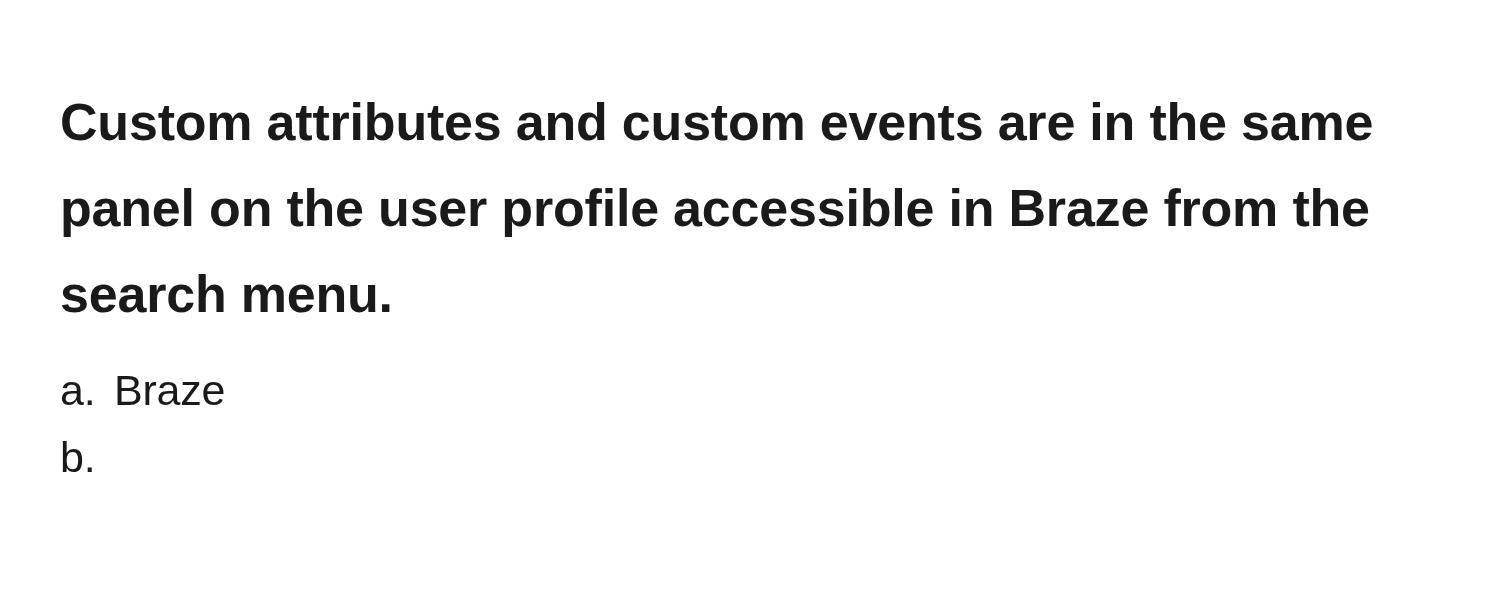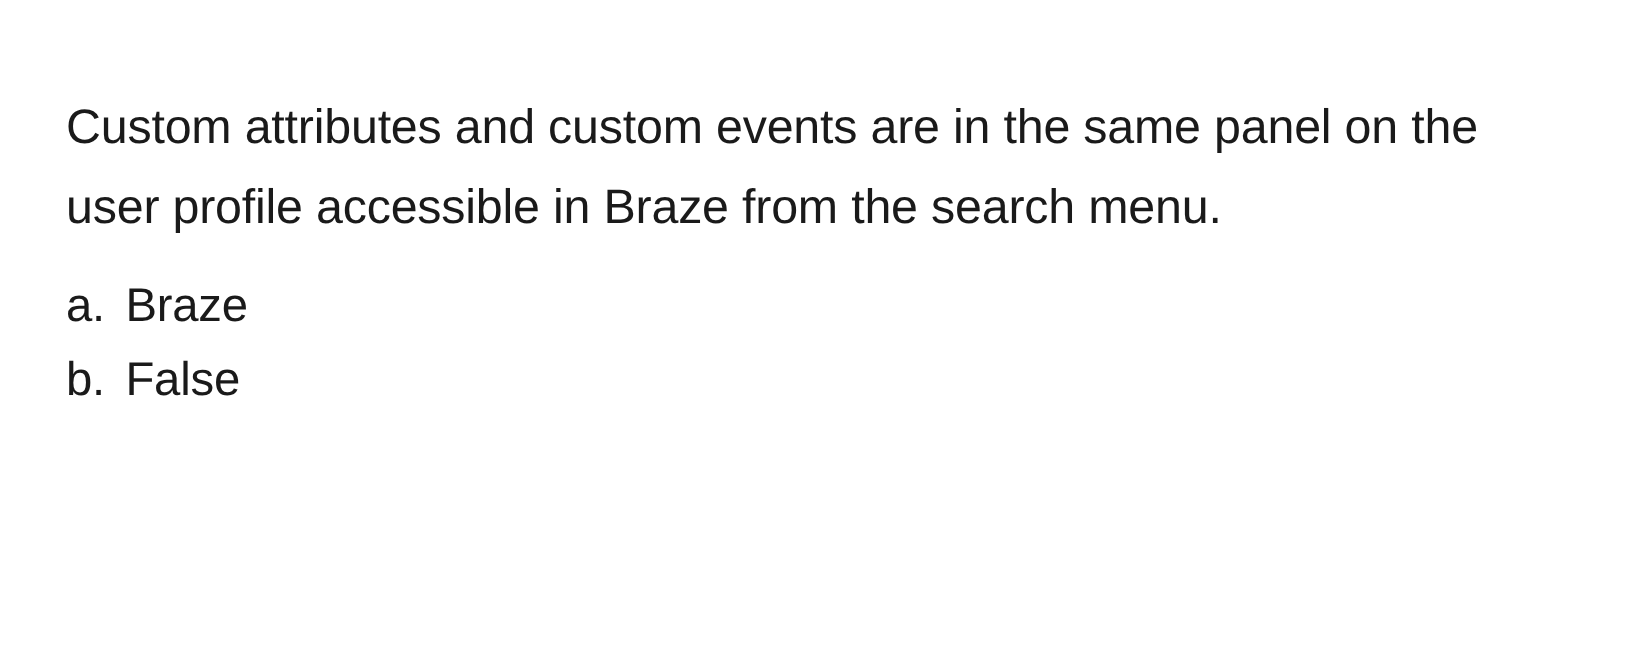--- a/index.html
+++ b/index.html
@@ -9,23 +9,23 @@
     }
     body {
       width: 1500px;
       height: 600px;
       background: #ffffff;
       font-family: -apple-system, BlinkMacSystemFont, "Segoe UI", Helvetica, Arial, sans-serif;
       color: #1a1a1a;
       padding: 80px 60px 60px 60px;
     }
     .question-text {
-      font-size: 44px;
+      font-size: 52px;
       line-height: 1.65;
-      font-weight: 400;
+      font-weight: 700;
       letter-spacing: -0.2px;
       margin-bottom: 20px;
     }
     .options {
       font-size: 43px;
       line-height: 1.55;
       font-weight: 400;
       letter-spacing: -0.2px;
     }
     .option {
@@ -41,15 +41,14 @@
 
 <div class="question-text">Custom attributes and custom events are in the same panel on the user profile accessible in Braze from the search menu.</div>
 
 <div class="options">
   <div class="option">
     <span class="option-letter">a.</span>
     <span>Braze</span>
   </div>
   <div class="option">
     <span class="option-letter">b.</span>
-    <span>False</span>
   </div>
 </div>
 
 </body></html>

